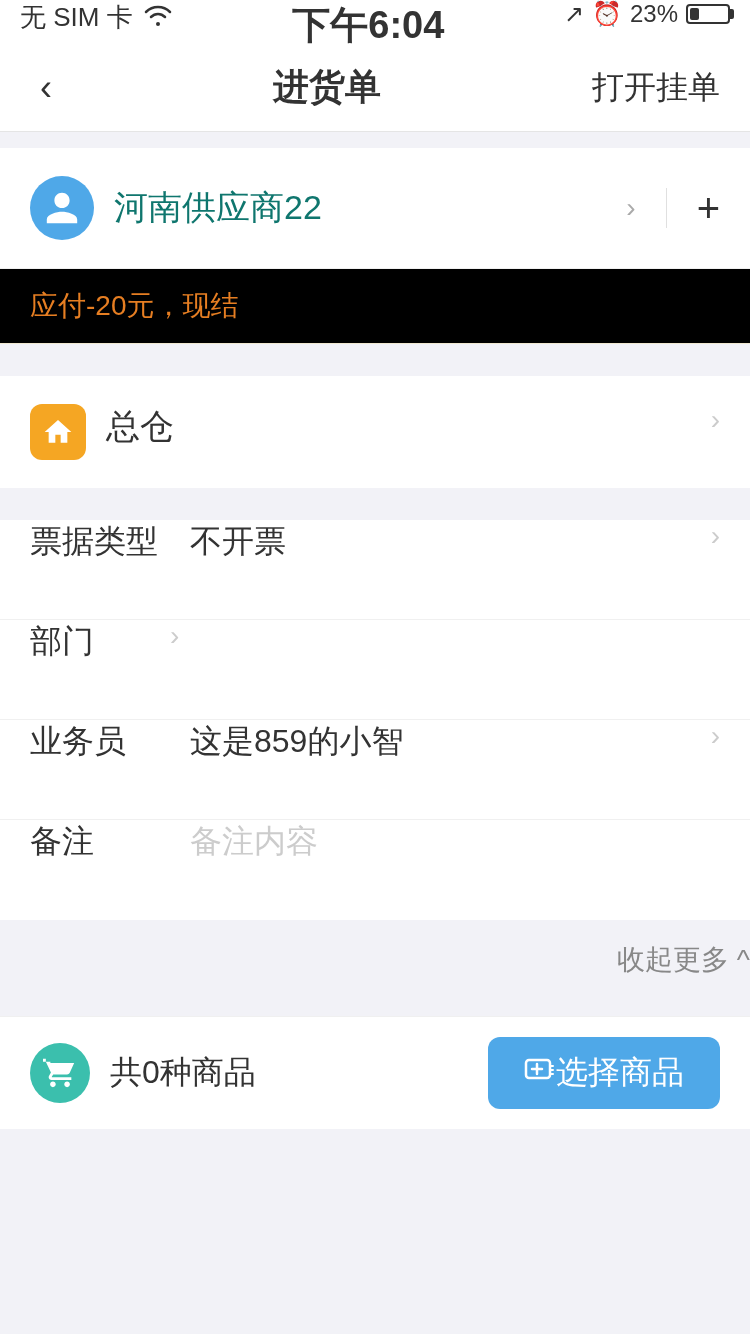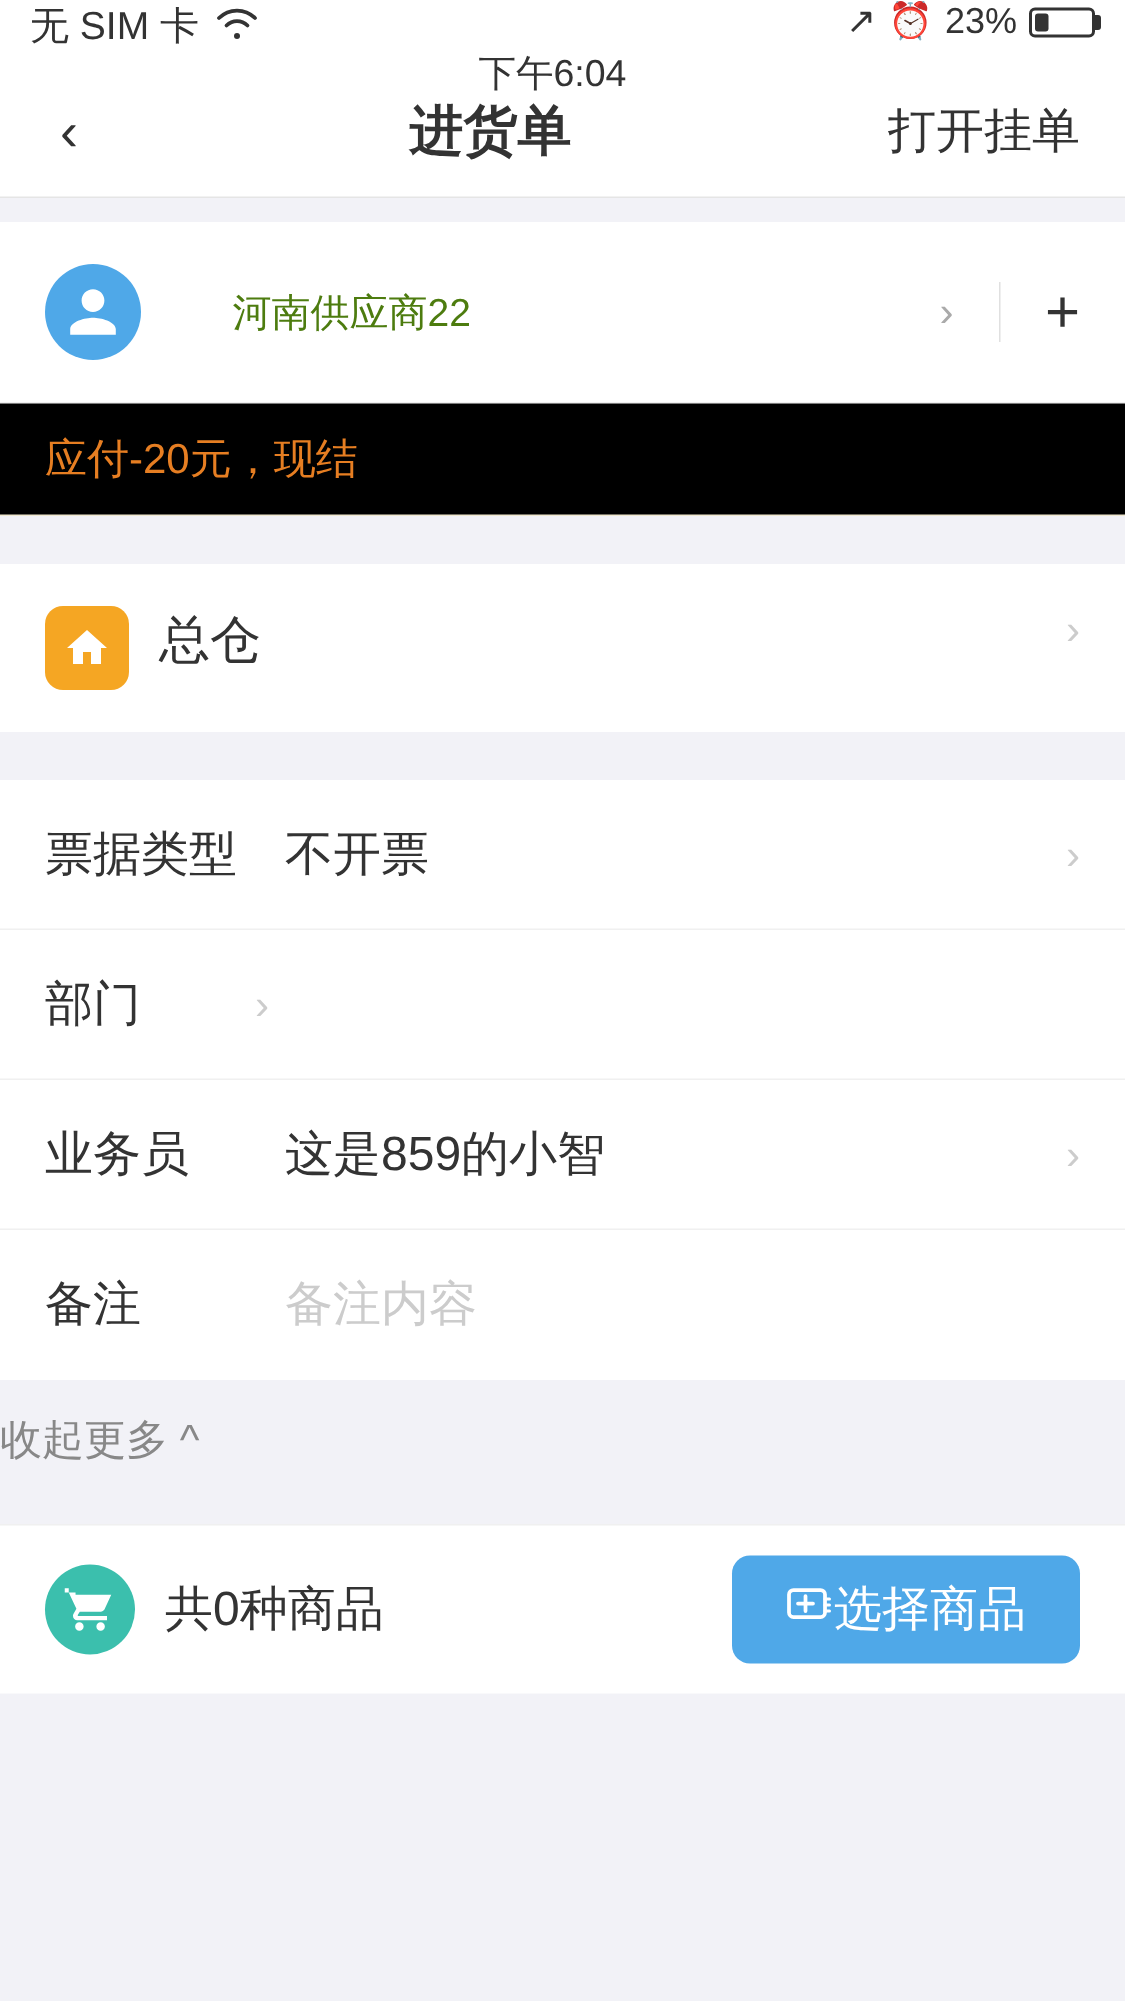--- a/index.html
+++ b/index.html
@@ -17,21 +17,21 @@
     .status-bar {
       height: 44px;
       background: #fff;
       display: flex;
       align-items: flex-start;
       justify-content: space-between;
       padding: 0 20px;
       font-size: 28px;
     }
     .status-left { display: flex; align-items: center; gap: 10px; font-size: 26px; }
-    .status-center { font-size: 25px; font-weight: 400; margin-top: 32px; }
+    .status-center { font-size: 38px; font-weight: 700; }
     .status-right { display: flex; align-items: center; gap: 8px; font-size: 24px; }
     .wifi-icon { font-size: 22px; }
     .battery-bar {
       display: inline-block;
       width: 44px; height: 20px;
       border: 2px solid #333;
       border-radius: 4px;
       position: relative;
       vertical-align: middle;
     }
@@ -85,21 +85,21 @@
     }
     .supplier-avatar {
       width: 64px; height: 64px;
       border-radius: 50%;
       background: #4fa8e8;
       display: flex; align-items: center; justify-content: center;
       margin-right: 20px;
       flex-shrink: 0;
     }
     .supplier-avatar svg { width: 38px; height: 38px; fill: #fff; }
-    .supplier-name { flex: 1; font-size: 26px; color: #4d7c0f; margin-left: 41px; }
+    .supplier-name { flex: 1; font-size: 34px; color: #0f766e; }
     .supplier-chevron { color: #aaa; font-size: 28px; margin-right: 30px; }
     .supplier-add { font-size: 40px; color: #333; font-weight: 300; }
     .supplier-divider {
       width: 1px; height: 40px;
       background: #e0e0e0;
       margin-right: 30px;
     }
 
     
     .notice-banner {
@@ -125,21 +125,20 @@
       margin-right: 20px;
     }
     .warehouse-icon svg { width: 32px; height: 32px; fill: #fff; }
     .warehouse-name { flex: 1; font-size: 34px; color: #333; }
     .chevron-right { color: #ccc; font-size: 28px; }
 
     
     .form-card { background: #fff; margin-bottom: 0; }
     .form-row {
       display: flex;
-      align-items: center;
       padding: 0 30px;
       height: 100px;
       border-bottom: 1px solid #f0f0f0;
       background: #fff;
     }
     .form-row:last-child { border-bottom: none; }
     .form-label {
       font-size: 32px;
       color: #333;
       width: 140px;
@@ -155,21 +154,21 @@
       color: #ccc;
     }
     .form-chevron { color: #ccc; font-size: 28px; }
 
     
     .collapse-row {
       background: #f2f2f7;
       height: 80px;
       display: flex;
       align-items: center;
-      justify-content: flex-start;
+      justify-content: flex-end;
       font-size: 28px;
       color: #888;
     }
 
     
     .bottom-bar {
       background: #fff;
       display: flex;
       align-items: center;
       padding: 20px 30px;

